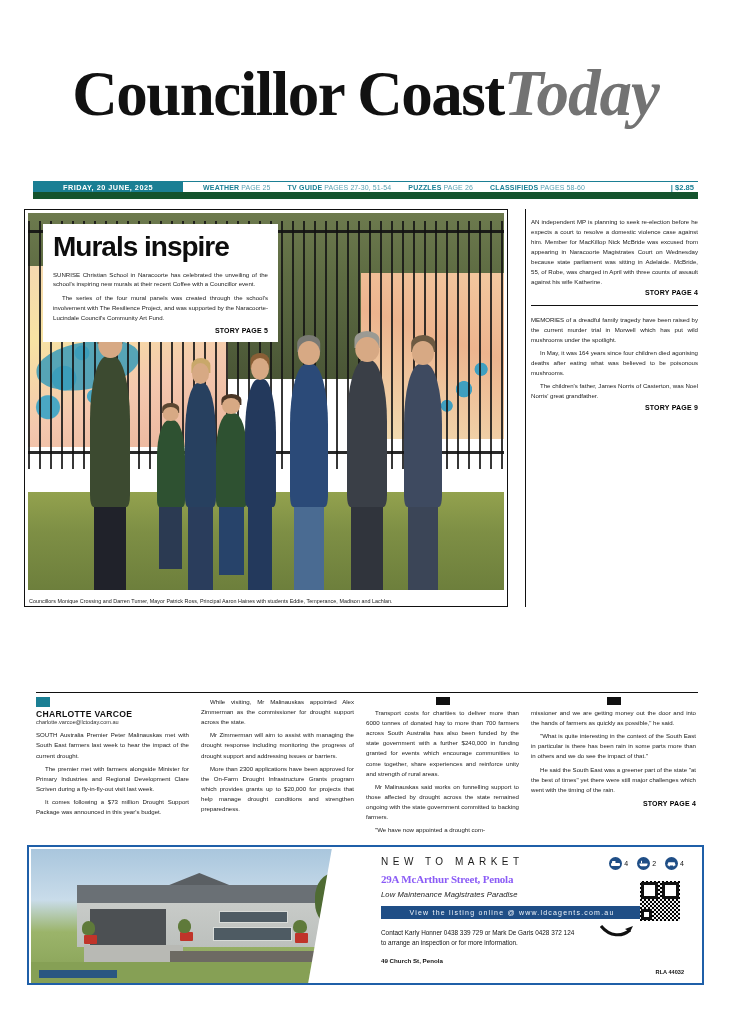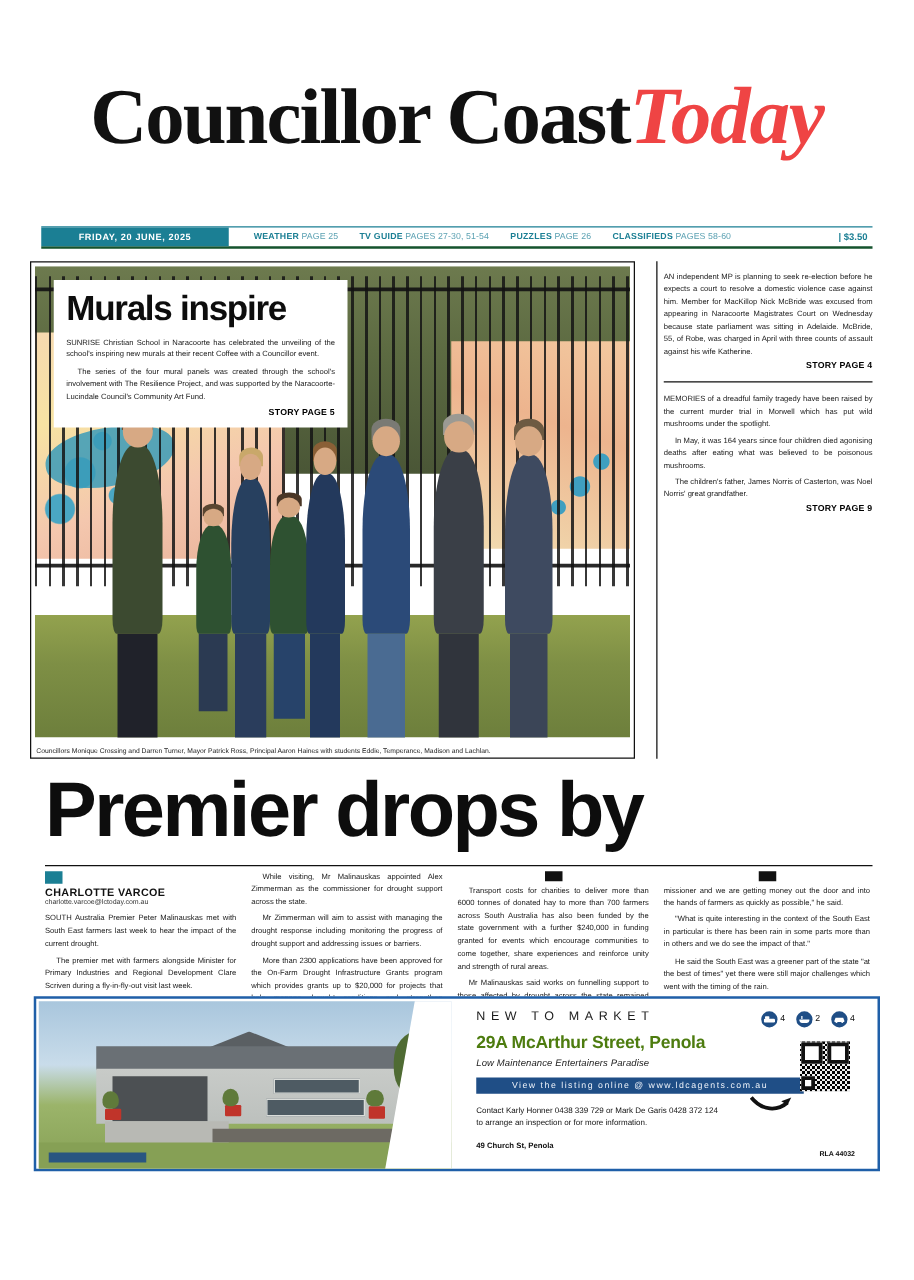--- a/index.html
+++ b/index.html
@@ -17,27 +17,27 @@
     text-align: center; white-space: nowrap;
   }
   .masthead-main {
     font-family: "Liberation Serif", serif;
     font-weight: bold; font-size: 63px; letter-spacing: -1.5px;
     color: #111; vertical-align: baseline;
   }
   .masthead-today {
     font-family: "Liberation Serif", serif;
     font-weight: bold; font-style: italic; font-size: 65px;
-    color: #ef4444; letter-spacing: -1px; vertical-align: baseline;
+    color: #737373; letter-spacing: -1px; vertical-align: baseline;
   }
 
   
   .datebar {
     position: absolute; left: 33px; top: 181px; width: 665px; height: 18px;
-    border-top: 1px solid #1b7f94; border-bottom: 2px solid #14532d;
+    border-top: 1px solid #1b7f94; border-bottom: 7px solid #14532d;
     display: flex; align-items: stretch;
   }
   .date-chip {
     background: #1b7f94; color: #fff;
     font-size: 7.3px; font-weight: bold; letter-spacing: .5px;
     display: flex; align-items: center; justify-content: center;
     padding: 0 14px; min-width: 150px;
   }
   .date-chip::after {
     content: ""; display: block;
@@ -203,21 +203,21 @@
     margin-bottom: 3px;
   }
   .body-p.indent { text-indent: 9px; }
   .col .story-tag { margin-top: 5px; }
   .col-topbar {
     width: 14px; height: 8px; background: #111; margin: 0 auto 3px auto;
   }
 
   
   .ad {
-    position: absolute; left: 27px; top: 797px; width: 677px; height: 140px;
+    position: absolute; left: 27px; top: 845px; width: 677px; height: 140px;
     border: 2px solid #1f5fa8; background: #fff; overflow: hidden;
   }
   .ad-photo {
     position: absolute; left: 2px; top: 2px; width: 330px; height: 134px;
     overflow: hidden;
     background: linear-gradient(180deg, #a9c6dd 0%, #c9dcea 38%, #9bb46a 62%, #86a055 100%);
   }
   .ad-roof {
     position: absolute; left: 16%; top: 18%; width: 70%; height: 22%;
     background: #5a5f63;
@@ -263,21 +263,21 @@
   }
   .ad-logo-chip {
     position: absolute; left: 8px; bottom: 5px; height: 8px; width: 78px;
     background: #1f4e86; opacity: .9;
   }
   .ad-body { position: absolute; left: 338px; top: 0; right: 0; bottom: 0; padding: 9px 14px 0 14px; }
   .ad-newto {
     font-size: 10px; letter-spacing: 4.5px; color: #1b1b1b; font-weight: 500;
   }
   .ad-address {
-    font-size: 14px; font-weight: bold; color: #4d7c0f; margin-top: 6px; letter-spacing: -.2px;
+    font-size: 11px; font-weight: bold; color: #8b5cf6; margin-top: 6px; letter-spacing: -.2px; font-family: Liberation Serif, serif;
   }
   .ad-tagline {
     font-size: 7.6px; font-style: italic; color: #222; margin-top: 5px; letter-spacing: .1px;
   }
   .ad-urlbar {
     margin-top: 7px; width: 262px; height: 13px; background: #1f4e86;
     color: #eef3fa; font-size: 7px; letter-spacing: 1.2px;
     display: flex; align-items: center; justify-content: center;
   }
   .ad-contact {
@@ -328,21 +328,21 @@
   </div>
 
   <div class="datebar">
     <div class="date-chip">FRIDAY, 20 JUNE, 2025</div>
     <div class="datebar-items">
       <div class="db-item"><b>WEATHER</b> <span>PAGE 25</span></div>
       <div class="db-item"><b>TV GUIDE</b> <span>PAGES 27-30, 51-54</span></div>
       <div class="db-item"><b>PUZZLES</b> <span>PAGE 26</span></div>
       <div class="db-item"><b>CLASSIFIEDS</b> <span>PAGES 58-60</span></div>
     </div>
-    <div class="db-price">| $3.50</div>
+    <div class="db-price">| $2.85</div>
   </div>
 
   <div class="feature">
     <div class="photo-wrap">
       <div class="photo-sky"></div>
       <div class="mural-left"></div>
       <div class="mural-right"></div>
       <div class="fence">
         <div class="fence-rail" style="top:4%"></div>
         <div class="fence-rail" style="bottom:6%"></div>
@@ -410,21 +410,20 @@
     </div>
     <div class="rail-divider"></div>
     <div style="margin-top:9px">
       <div class="rail-body" style="margin-top:8px">MEMORIES of a dreadful family tragedy have been raised by the current murder trial in Morwell which has put wild mushrooms under the spotlight.</div>
       <div class="rail-body" style="text-indent:9px;margin-top:3px">In May, it was 164 years since four children died agonising deaths after eating what was believed to be poisonous mushrooms.</div>
       <div class="rail-body" style="text-indent:9px;margin-top:3px">The children's father, James Norris of Casterton, was Noel Norris' great grandfather.</div>
       <div class="story-tag">STORY PAGE 9</div>
     </div>
   </div>
 
-  <div class="main-headline">Premier drops by</div>
   <div class="headline-rule"></div>
 
   <div class="cols">
 
     <div class="col">
       <div class="byline-bar"></div>
       <div class="byline-name">CHARLOTTE VARCOE</div>
       <div class="byline-mail">charlotte.varcoe@lctoday.com.au</div>
       <div class="body-p">SOUTH Australia Premier Peter Malinauskas met with South East farmers last week to hear the impact of the current drought.</div>
       <div class="body-p indent">The premier met with farmers alongside Minister for Primary Industries and Regional Development Clare Scriven during a fly-in-fly-out visit last week.</div>
@@ -471,21 +470,21 @@
       <div class="ad-tree" style="left:15.5%;top:54%;width:4%;height:10%"></div>
       <div class="ad-tree" style="left:79.5%;top:53%;width:4%;height:10%"></div>
       <div class="ad-tree" style="left:86%;top:18%;width:13%;height:40%;background:#4f6b33;border-radius:45%"></div>
       <div class="ad-logo-chip"></div>
       <div class="ad-photo-slash"></div>
     </div>
 
     <div class="ad-body">
       <div class="ad-newto">NEW TO MARKET</div>
       <div class="ad-address">29A McArthur Street, Penola</div>
-      <div class="ad-tagline">Low Maintenance Entertainers Paradise</div>
+      <div class="ad-tagline">Low Maintenance Magistrates Paradise</div>
       <div class="ad-urlbar">View the listing online @ www.ldcagents.com.au</div>
       <div class="ad-contact">
         <div>Contact Karly Honner 0438 339 729 or Mark De Garis 0428 372 124</div>
         <div>to arrange an inspection or for more information.</div>
       </div>
       <div class="ad-office">49 Church St, Penola</div>
     </div>
 
     <div class="ad-icons">
       <div class="ad-icon">

